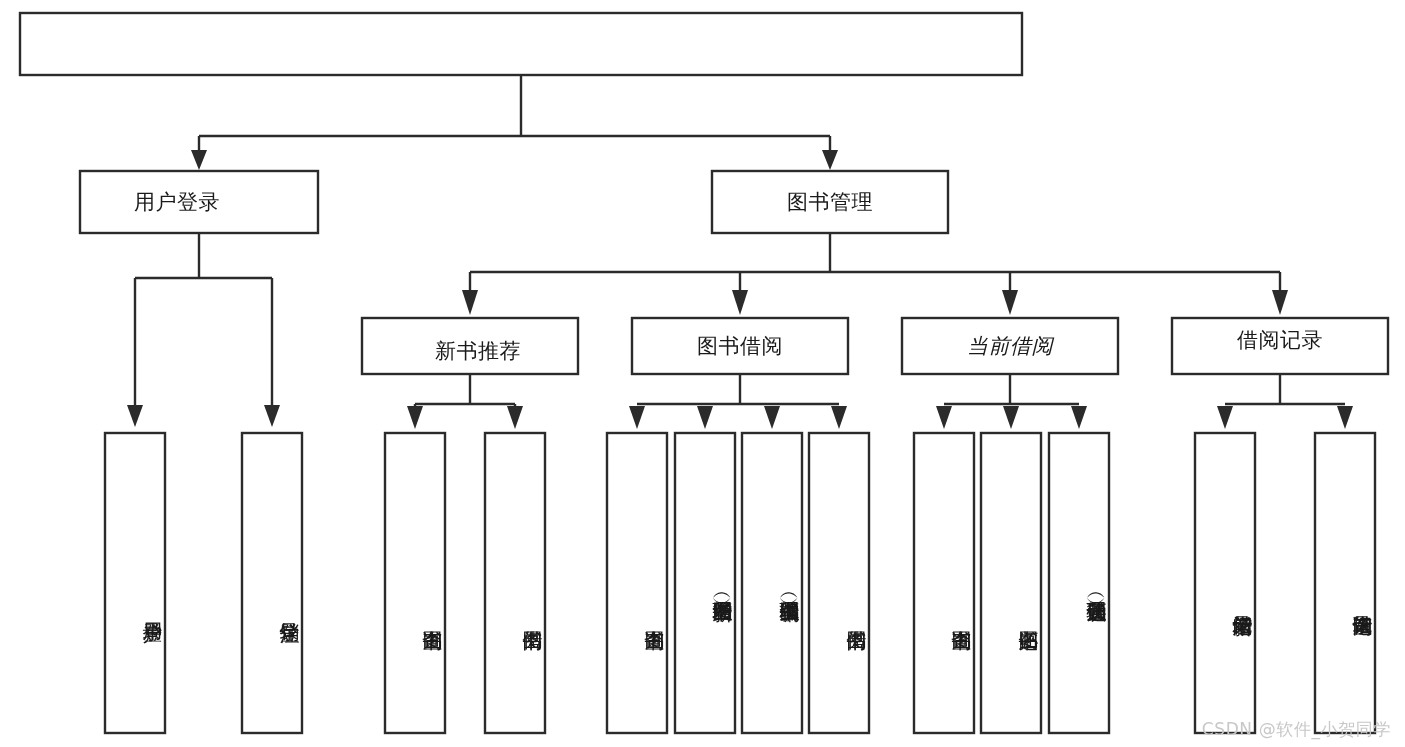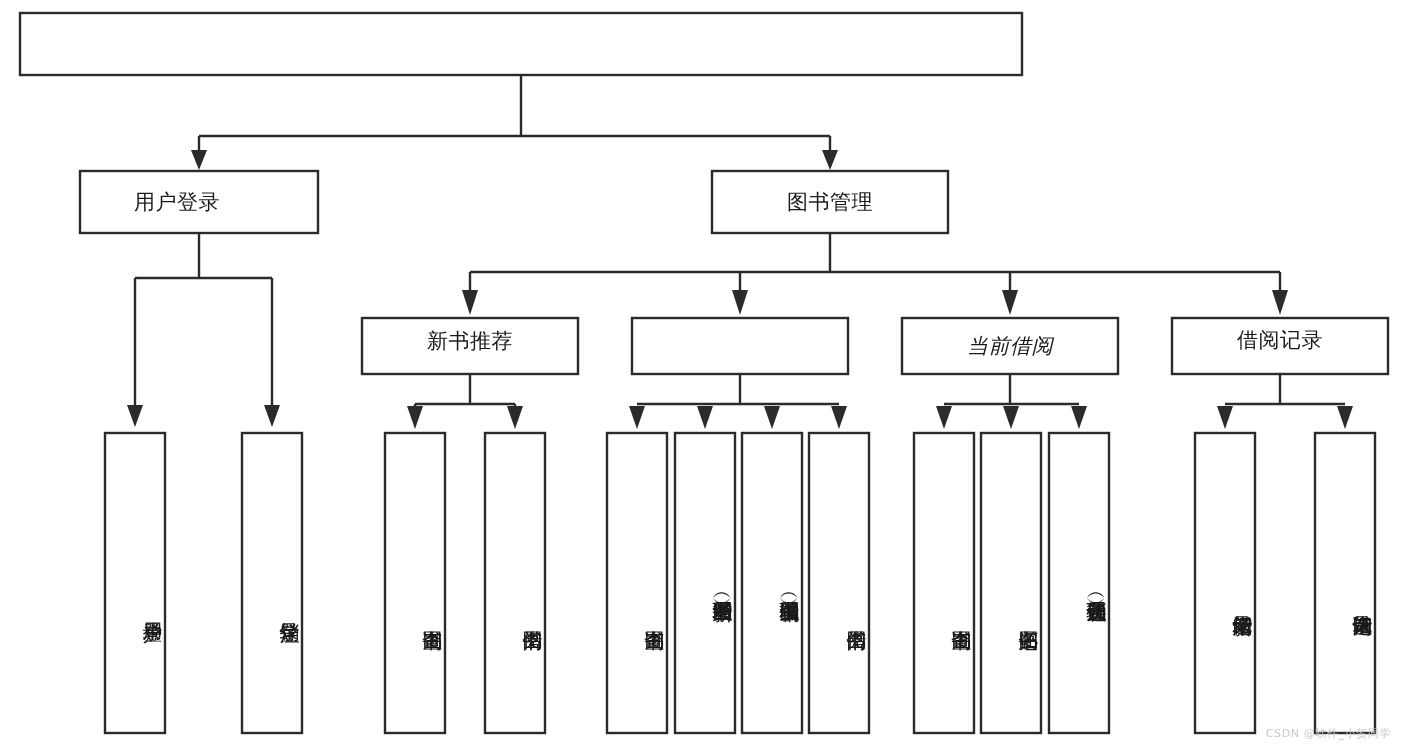--- a/index.html
+++ b/index.html
@@ -64,21 +64,21 @@
     writing-mode: vertical-rl;
     text-orientation: upright;
     pointer-events: none;
     overflow: hidden;
   }
   .watermark {
     position: absolute;
     right: 14px;
     bottom: 6px;
     color: #c8c8c8;
-    font-size: 11px;
+    font-size: 17px;
     letter-spacing: 0.6px;
     white-space: nowrap;
     pointer-events: none;
   }
 </style>
 </head>
 <body>
 
 <div id="diagram-root">
 
@@ -175,21 +175,22 @@
     <rect class="node-box" x="1049" y="433" width="60" height="300"></rect>
 
     <rect class="node-box" x="1195" y="433" width="60" height="300"></rect>
     <rect class="node-box" x="1315" y="433" width="60" height="300"></rect>
   </svg>
 
 
   <div class="node-label-h" style="left:80px; top:171px; width:194px; height:62px;">用户登录</div>
   <div class="node-label-h" style="left:712px; top:171px; width:236px; height:62px;border-radius:6px;">图书管理</div>
 
-  <div class="node-label-h" style="left:362px; top:308px; width:216px; height:66px;">新书推荐</div>
+  <div class="node-label-h" style="left:362px; top:318px; width:216px; height:66px;padding-left:8px;">新书推荐</div>
+  <div class="node-label-h" style="left:632px; top:318px; width:216px; height:56px;">图书借阅</div>
   <div class="node-label-h" style="left:902px; top:318px; width:216px; height:56px;font-style:italic;">当前借阅</div>
   <div class="node-label-h" style="left:1172px; top:318px; width:216px; height:44px;">借阅记录</div>
 
   <div class="node-label-v" style="left:105px; top:481px; width:60px; height:252px;">用户登录</div>
   <div class="node-label-v" style="left:242px; top:481px; width:60px; height:252px;">注销登录</div>
 
   <div class="node-label-v" style="left:385px; top:496px; width:60px; height:237px;">查询图书</div>
   <div class="node-label-v" style="left:485px; top:496px; width:60px; height:237px;">借阅图书</div>
 
   <div class="node-label-v" style="left:607px; top:496px; width:60px; height:237px;">查询图书</div>

